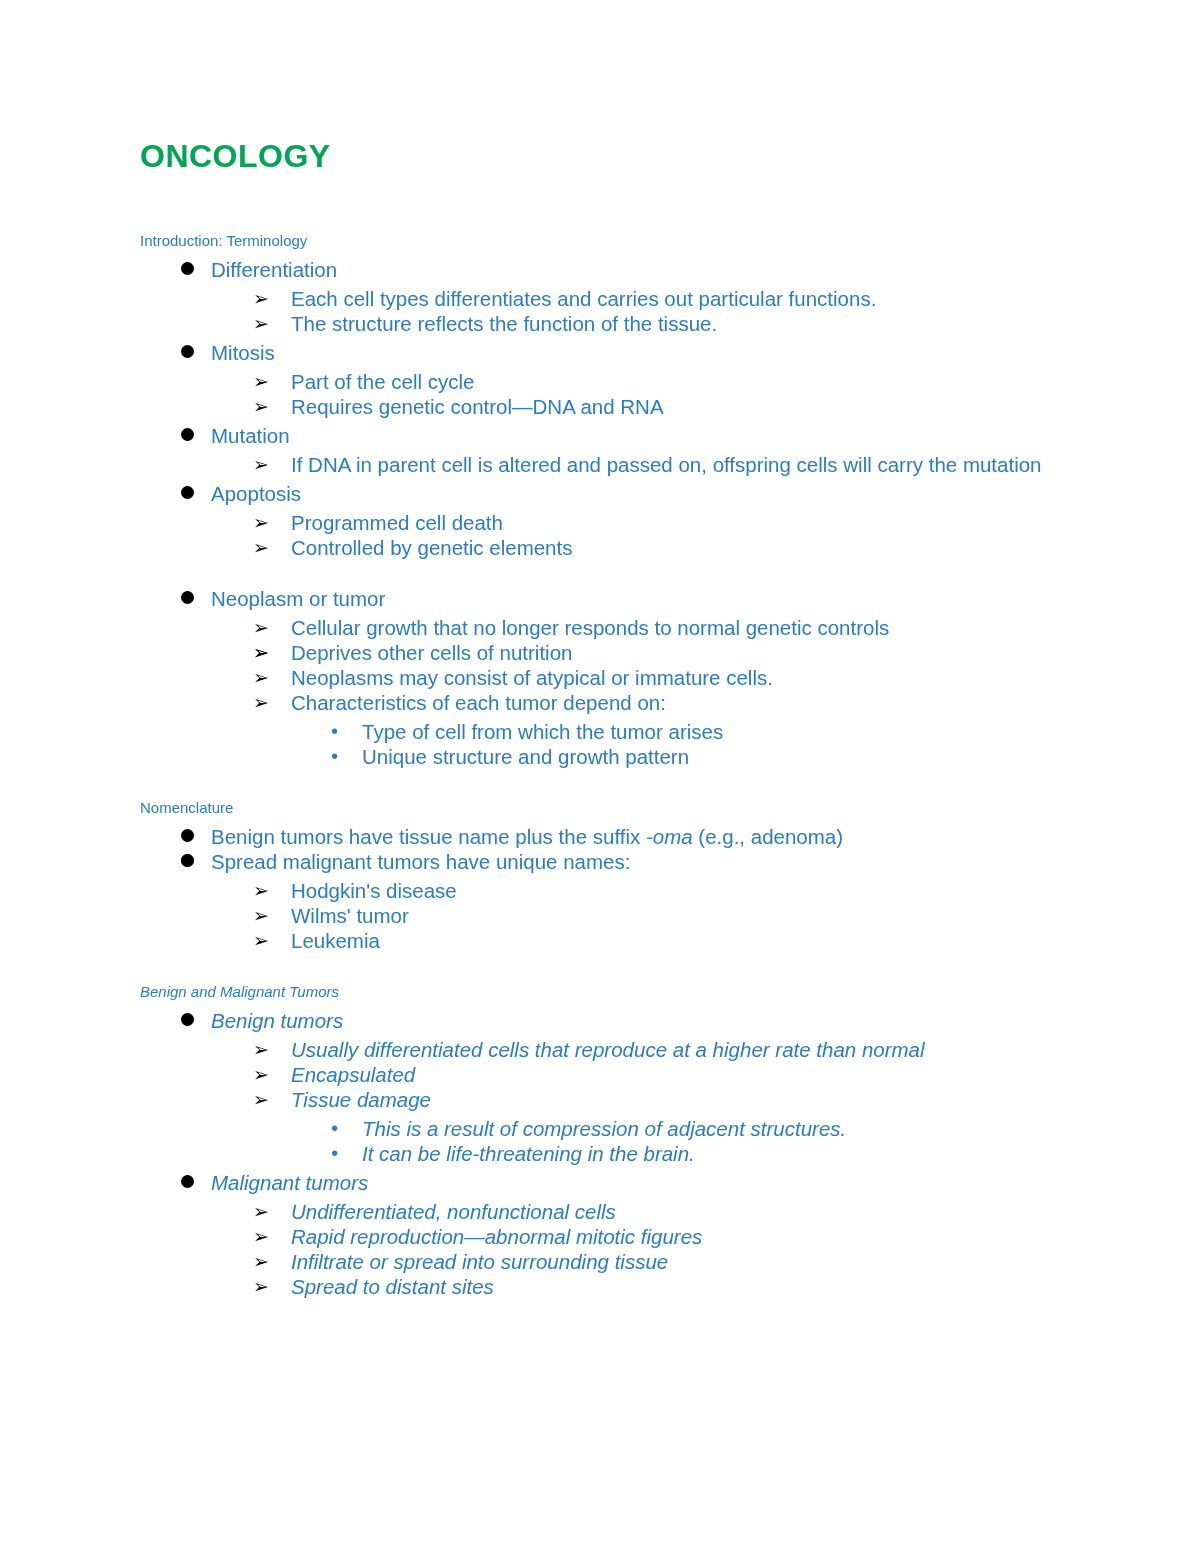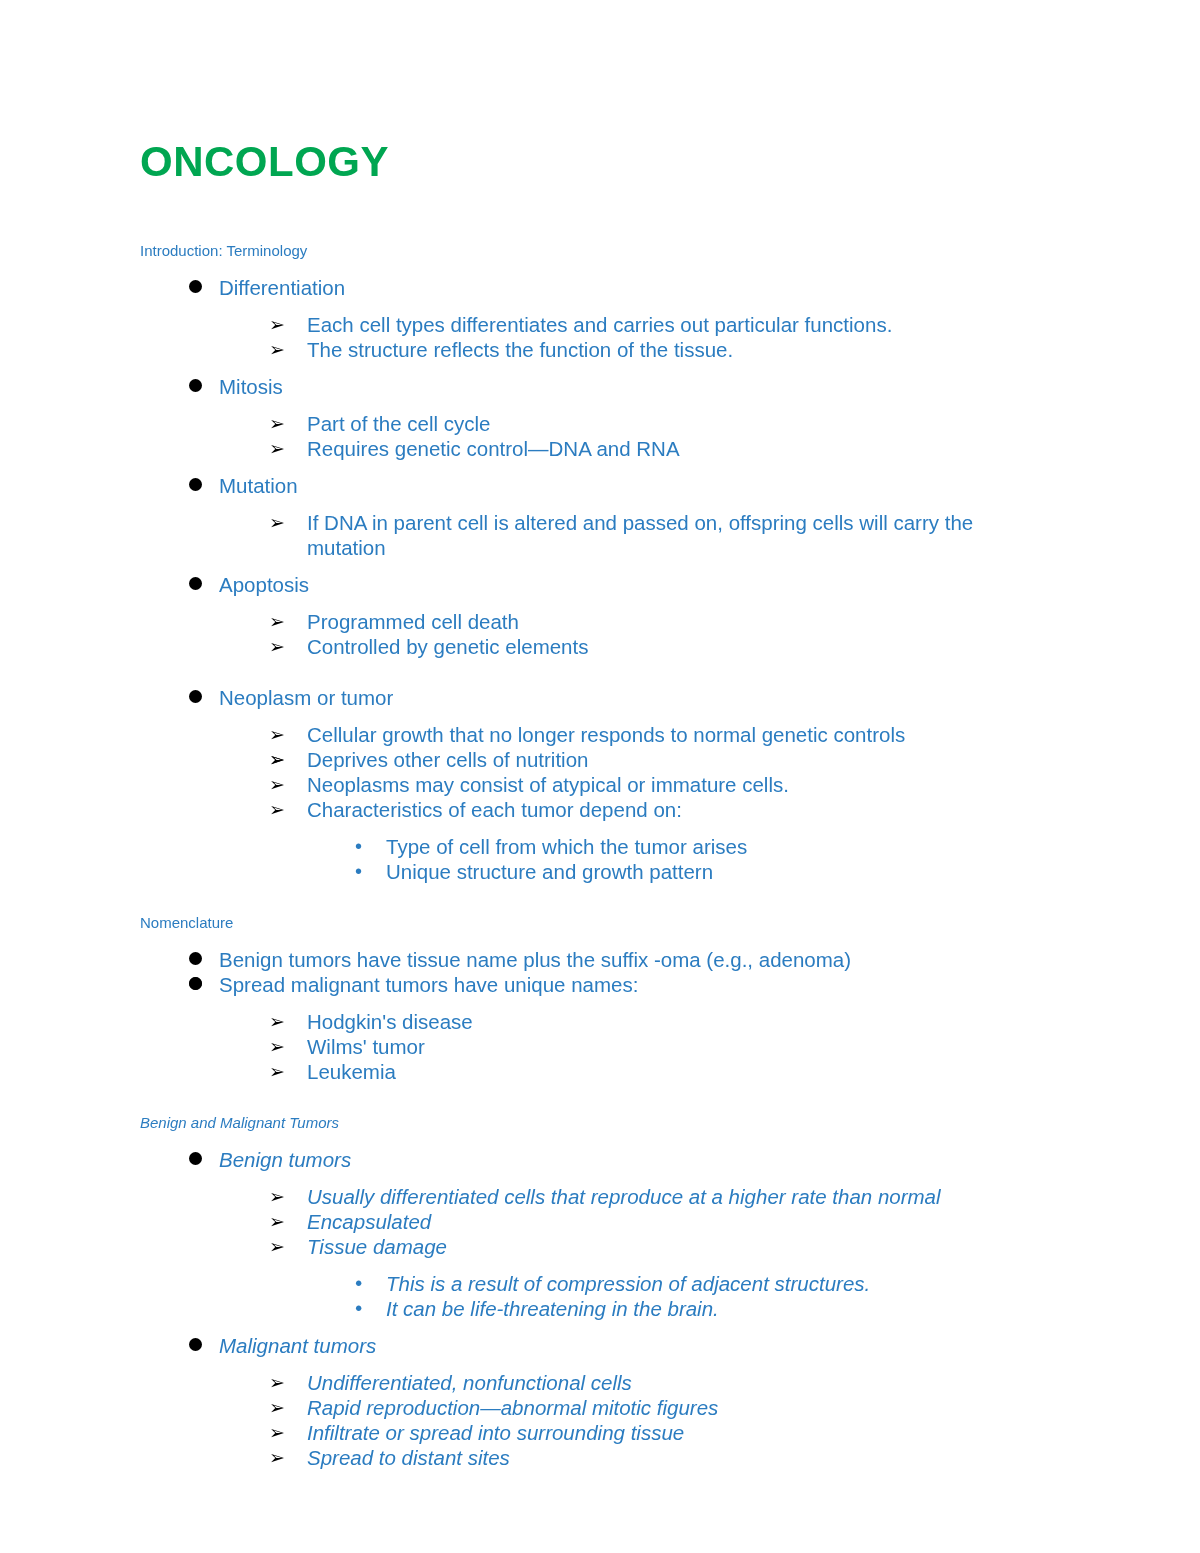--- a/index.html
+++ b/index.html
@@ -15,21 +15,21 @@
   }
   .page {
     position: relative;
     width: 1200px;
     height: 1553px;
     background: #ffffff;
     box-sizing: border-box;
     padding: 140px 140px 0 140px;
   }
   .doc-title {
-    font-size: 42px;
+    font-size: 32px;
     font-weight: bold;
     color: #00a651;
     letter-spacing: 0.5px;
     line-height: 1.05;
     margin: 0 0 54px 0;
     padding: 0;
   }
   .section {
     margin: 0 0 26px 0;
   }
@@ -39,21 +39,21 @@
   }
   .section-heading {
     font-size: 15px;
     color: #2b7cc0;
     line-height: 25px;
     margin: 0;
     padding: 0;
   }
   ul.lvl1, ul.lvl2, ul.lvl3 {
     list-style: none;
-    margin: 12px;
+    margin: 4px;
     padding: 0;
   }
   li {
     position: relative;
     font-size: 20.5px;
     color: #2b7cc0;
     line-height: 25px;
   }
   
   ul.lvl1 > li {
@@ -100,20 +100,21 @@
     left: 36px;
     top: 0;
     color: #2b7cc0;
     font-size: 20px;
     line-height: 25px;
   }
   .txt {
     display: inline;
   }
   .it {
+    font-style: italic;
   }
 </style>
 </head>
 <body>
 
 <div class="page">
 
   <h1 class="doc-title">ONCOLOGY</h1>
 
   <div id="sections-root">

